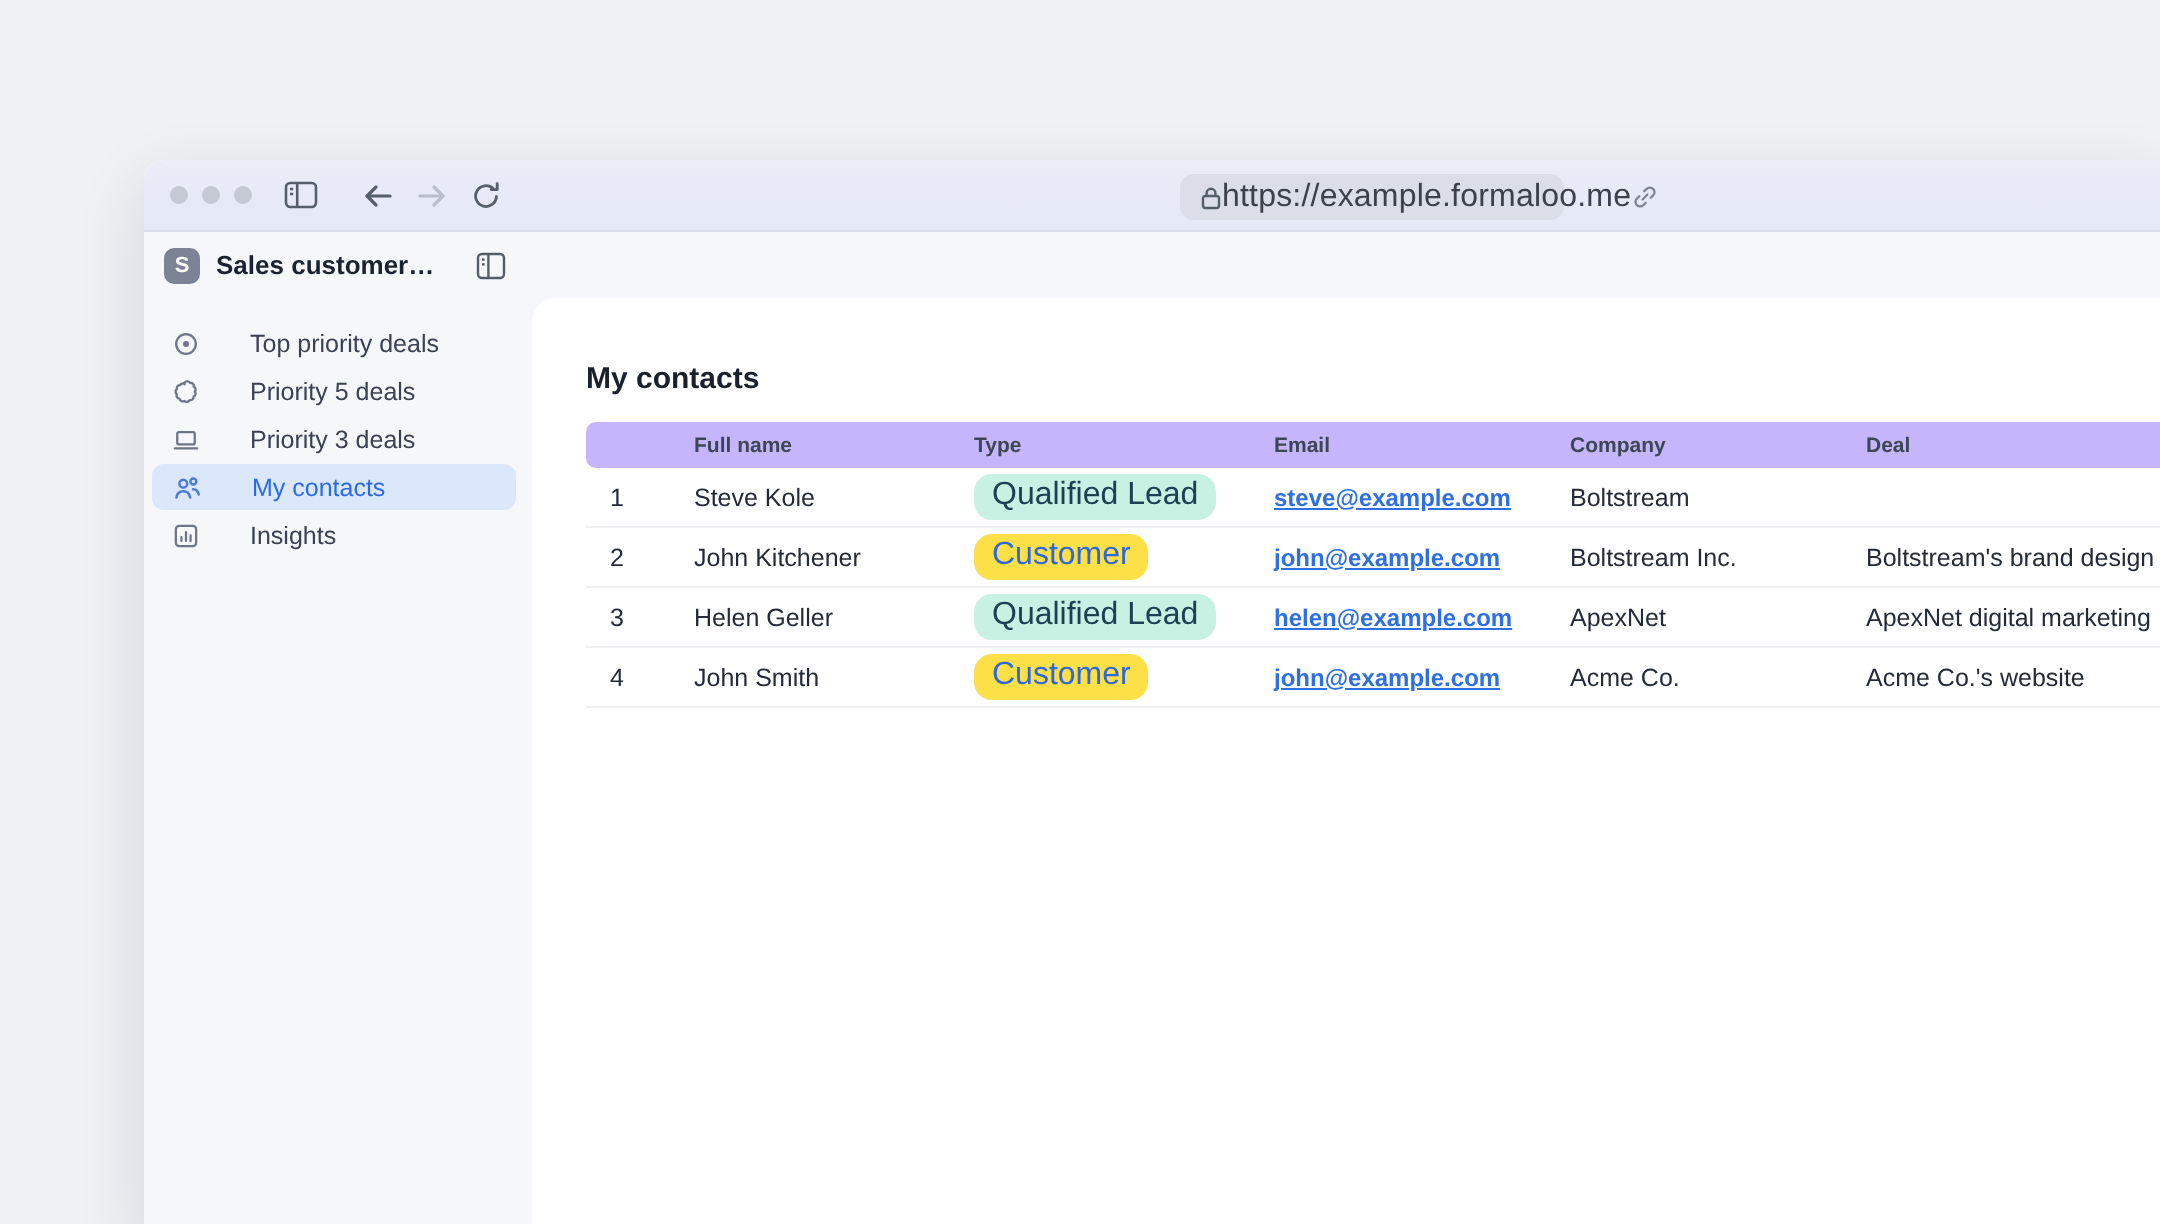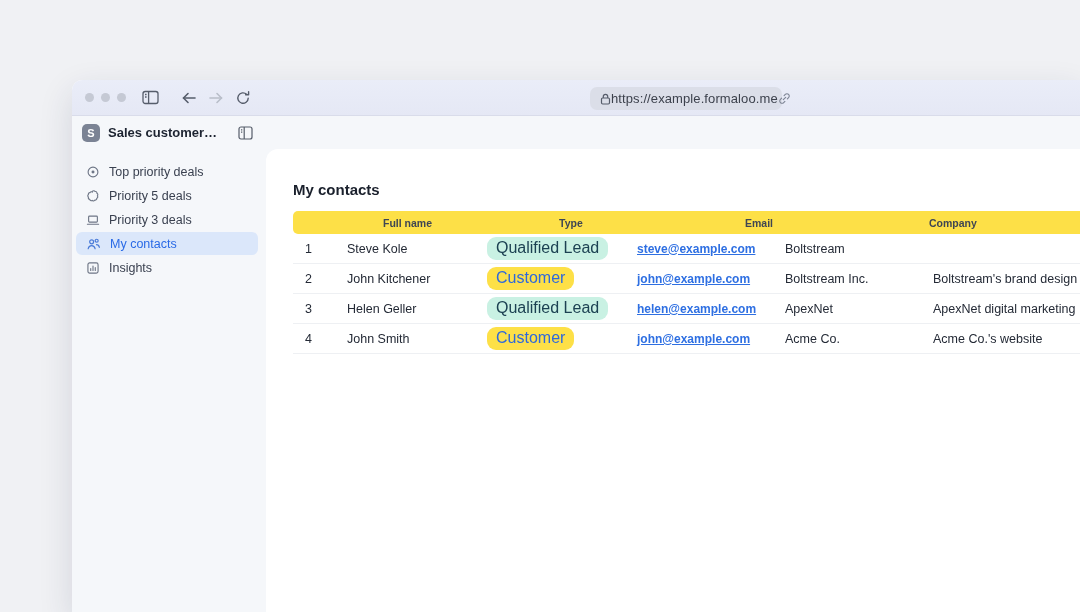--- a/index.html
+++ b/index.html
@@ -19,50 +19,50 @@
   .chrome-icon { display:flex; align-items:center; justify-content:center; color:#565d6b; }
   .chrome-icon svg { display:block; }
   .i-toggle { margin-left:16px; }
   .i-back { margin-left:22px; }
   .i-fwd  { margin-left:11px; color:#b9bec9; }
   .i-reload { margin-left:11px; }
   .urlbar { position:absolute; left:518px; top:7px; width:192px; height:23px;
             background:#dbdee8; border-radius:7px; display:flex; align-items:center;
             padding:0 8px 0 10px; }
   .urlbar .lock { color:#565d6b; display:flex; }
-  .urlbar .url-text { flex:1; text-align:center; font-size:13px; color:#3c414c; letter-spacing:.1px; }
+  .urlbar .url-text { flex:1; text-align:center; font-size:16px; color:#3c414c; letter-spacing:.1px; }
   .urlbar .link { color:#7d8494; display:flex; }
 
   
   .app { height:calc(100% - 36px); background:#f5f7fa; display:flex; flex-direction:column; }
   .app-header { height:33px; width:194px; display:flex; align-items:center; padding:0 13px 0 10px; flex:0 0 auto; }
   .logo { width:18px; height:18px; border-radius:5px; background:#7b8394; color:#fff;
           font-size:11px; font-weight:bold; display:flex; align-items:center; justify-content:center; }
   .app-title { margin-left:8px; font-size:13px; font-weight:bold; color:#1c2330;
                white-space:nowrap; overflow:hidden; max-width:110px; }
   .app-header .spacer { flex:1; }
   .panel-icon { color:#555c69; display:flex; }
 
   .body-row { flex:1; display:flex; min-height:0; }
 
   
   .sidebar { width:194px; flex:0 0 auto; padding-top:11px; }
   .nav-item { height:23px; margin:0 8px 1px 4px; border-radius:6px; display:flex;
               align-items:center; padding-left:10px; color:#6e7686; cursor:default; }
-  .nav-item .lbl { margin-left:9px; font-size:12.5px; color:#3a4150; }
+  .nav-item .lbl { margin-left:25px; font-size:12.5px; color:#3a4150; }
   .nav-item.active { background:#dbe7fa; color:#4a7bd8; }
   .nav-item.active .lbl { color:#2a6ae6; }
   .nav-item svg { display:block; }
 
   
   .main { flex:1; background:#ffffff; border-top-left-radius:12px; padding:32px 0 0 27px; min-width:0; }
   .page-title { font-size:15px; font-weight:bold; color:#1a202c; }
   .table { margin-top:13px; }
   .tgrid { display:grid; grid-template-columns:54px 140px 150px 148px 148px 1fr; align-items:center; }
-  .thead { height:23px; background:#fde047; border-radius:5px 0 0 5px;gap:36px; }
+  .thead { height:23px; background:#c4b5fd; border-radius:5px 0 0 5px; }
   .thead .th { font-size:10.5px; font-weight:bold; color:#3f4653; }
   .trow { height:30px; border-bottom:1px solid #eef0f3; font-size:12.5px; color:#242a36; }
   .cell-num { padding-left:12px; }
   .badge { display:inline-block; padding:2px 9px 3px; border-radius:9px; font-size:16px; }
   .badge.qualified { background:#c9f1e3; color:#1c4152; }
   .badge.customer  { background:#fde047; color:#2d68dc; }
   .email-link { color:#2e6fe2; font-weight:bold; font-size:12px; text-decoration:underline; cursor:pointer; }
   .cell-deal { white-space:nowrap; overflow:hidden; }
 </style>
 </head>

